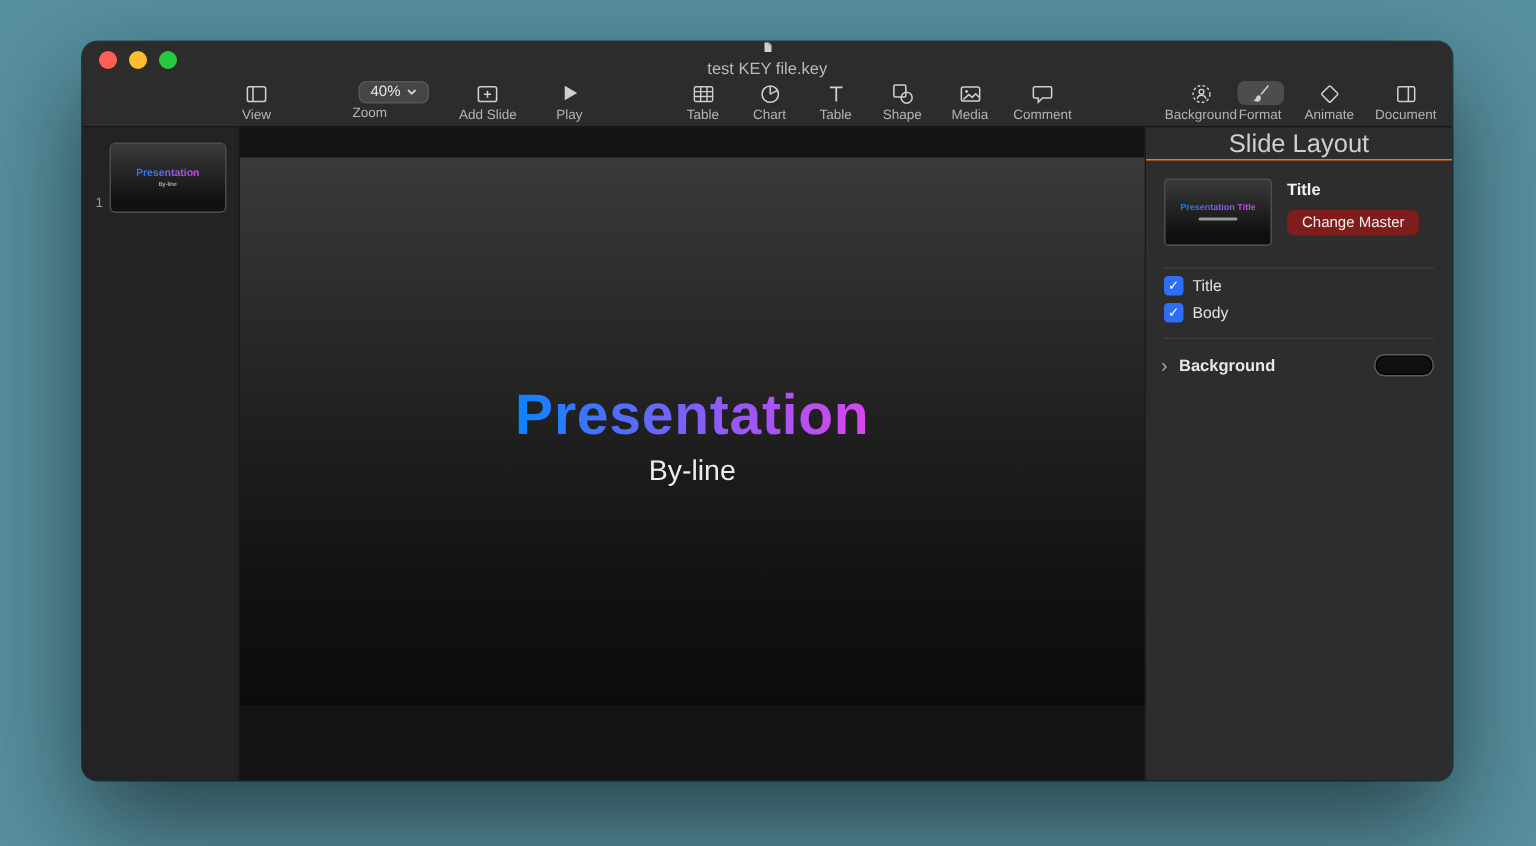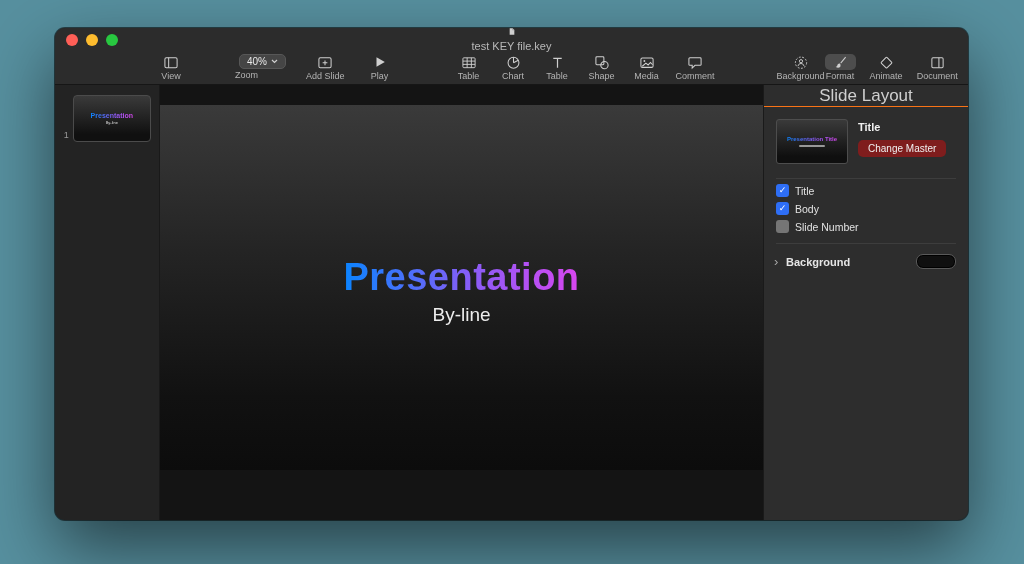--- a/index.html
+++ b/index.html
@@ -319,24 +319,20 @@
             <span class="tick">✓</span>
           </span>
         <span class="check-label">Title</span>
       </label>
       <label class="check-row">
         <span class="checkbox checked">
             <span class="tick">✓</span>
           </span>
         <span class="check-label">Body</span>
       </label>
-      <label class="check-row">
-        <span class="checkbox"></span>
-        <span class="check-label">Slide Number</span>
-      </label>
 
       <div class="divider"></div>
 
       <div class="bg-row">
         <span class="chev">›</span>
         <span class="bg-label">Background</span>
         <span class="color-well"></span>
       </div>
 
     </div>

